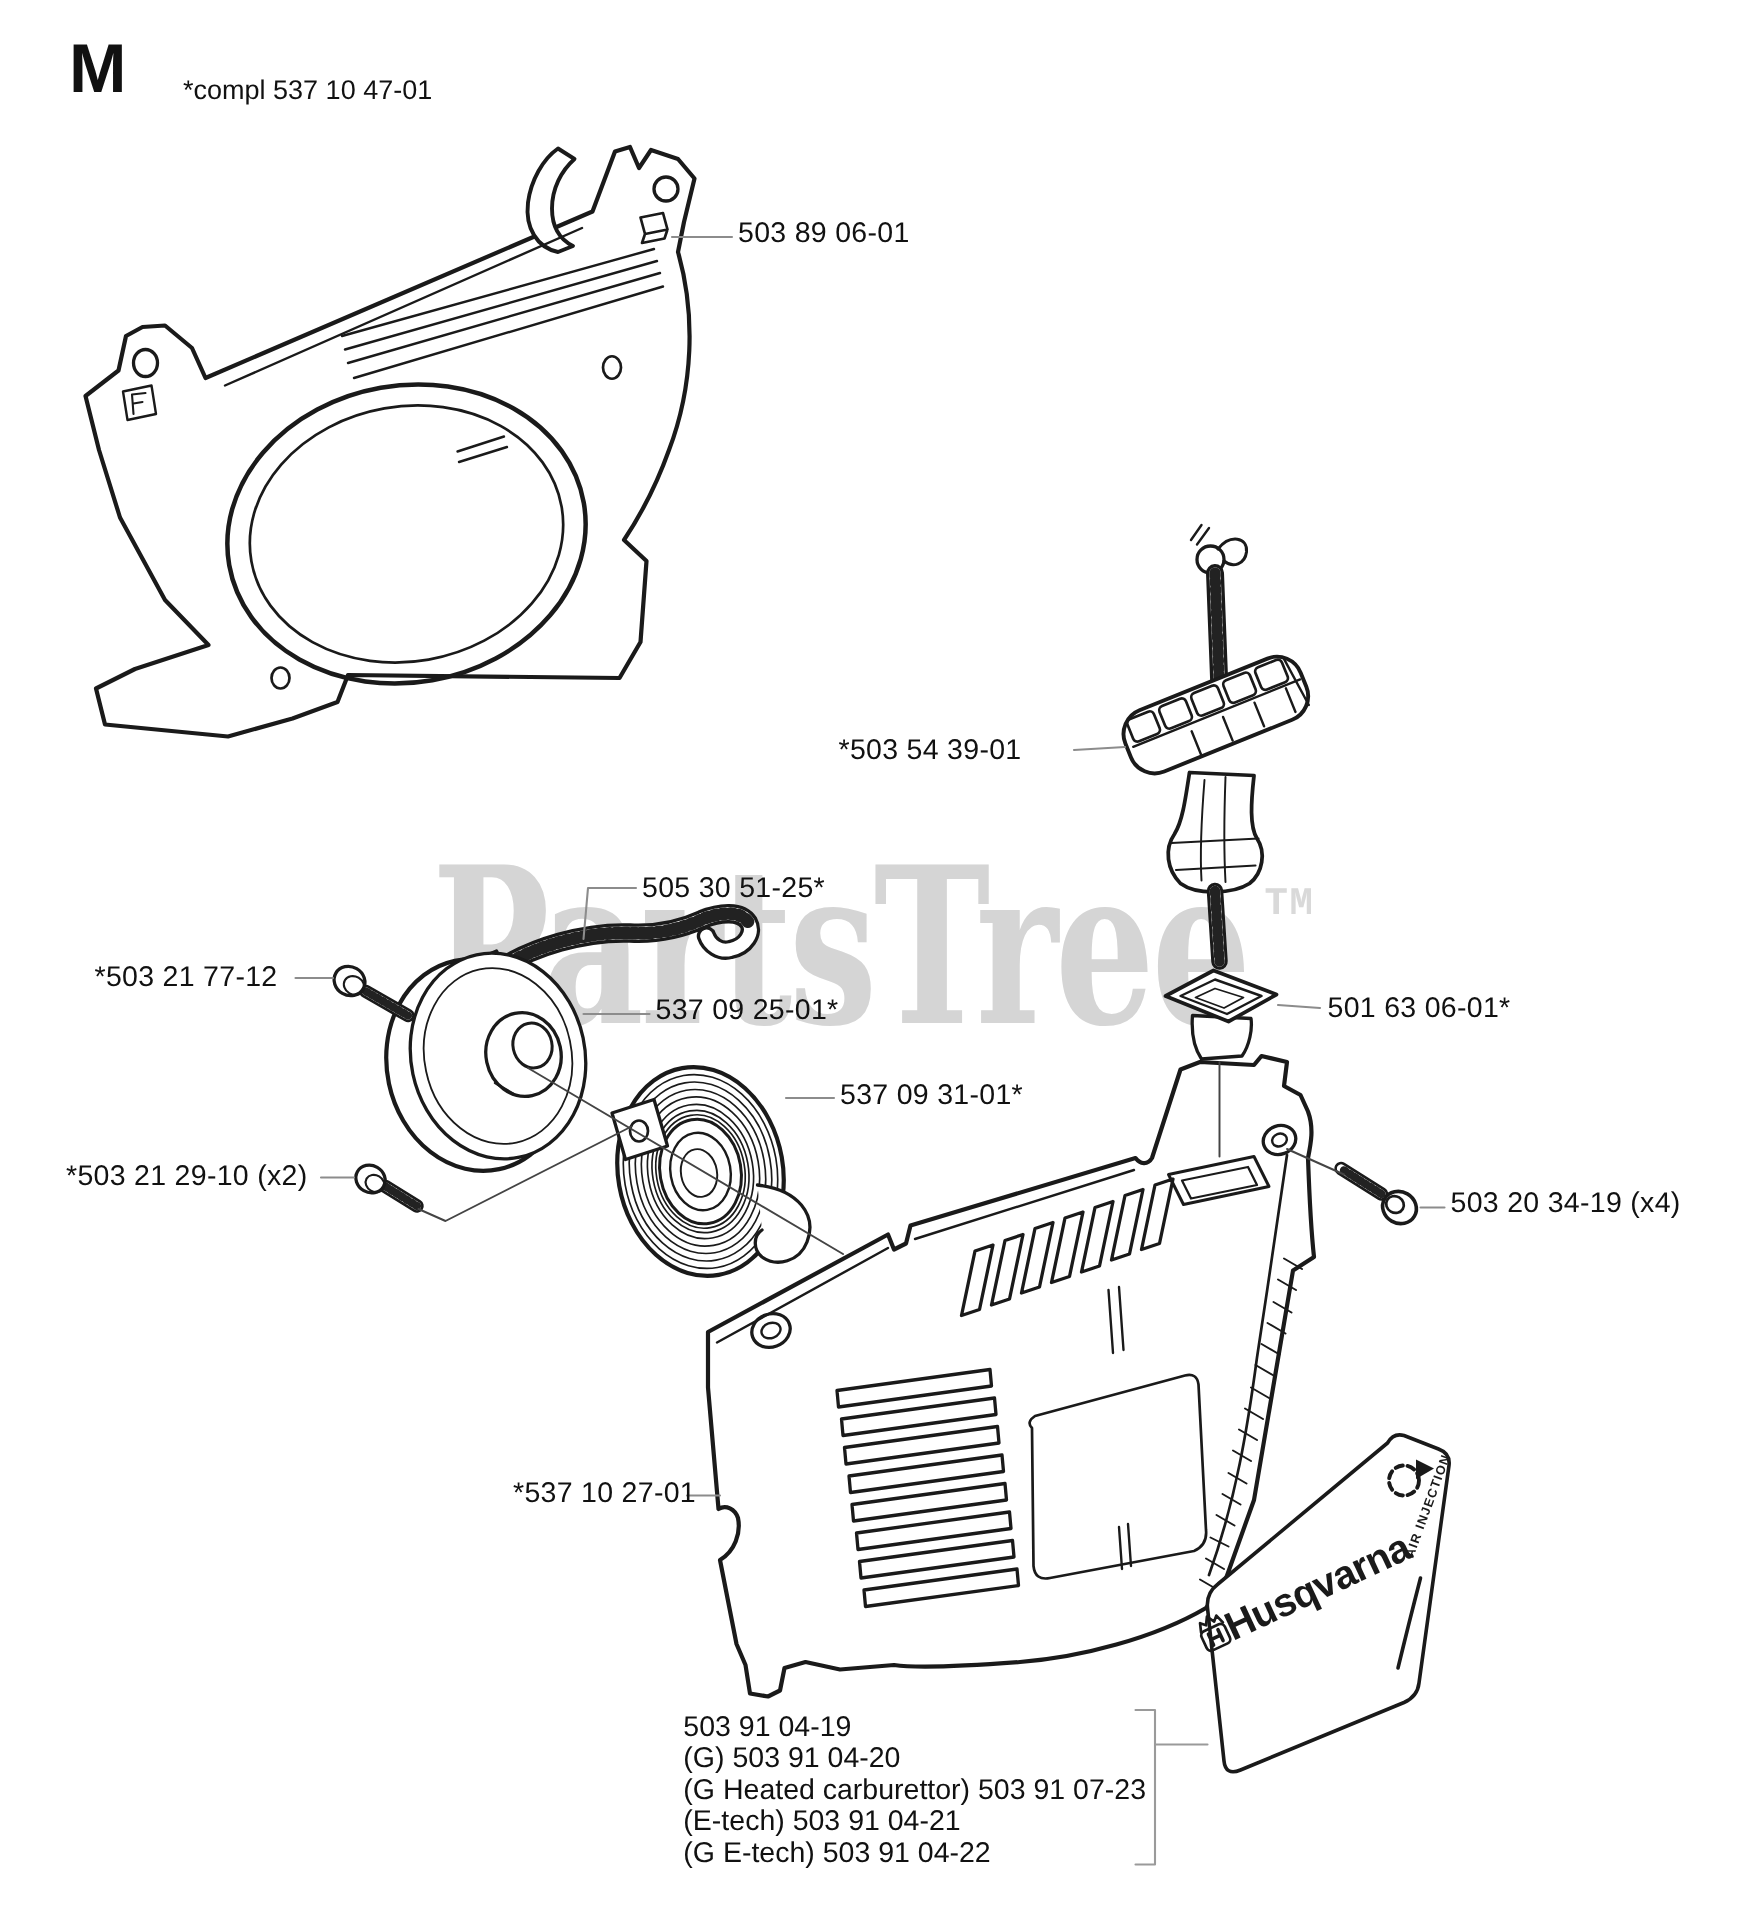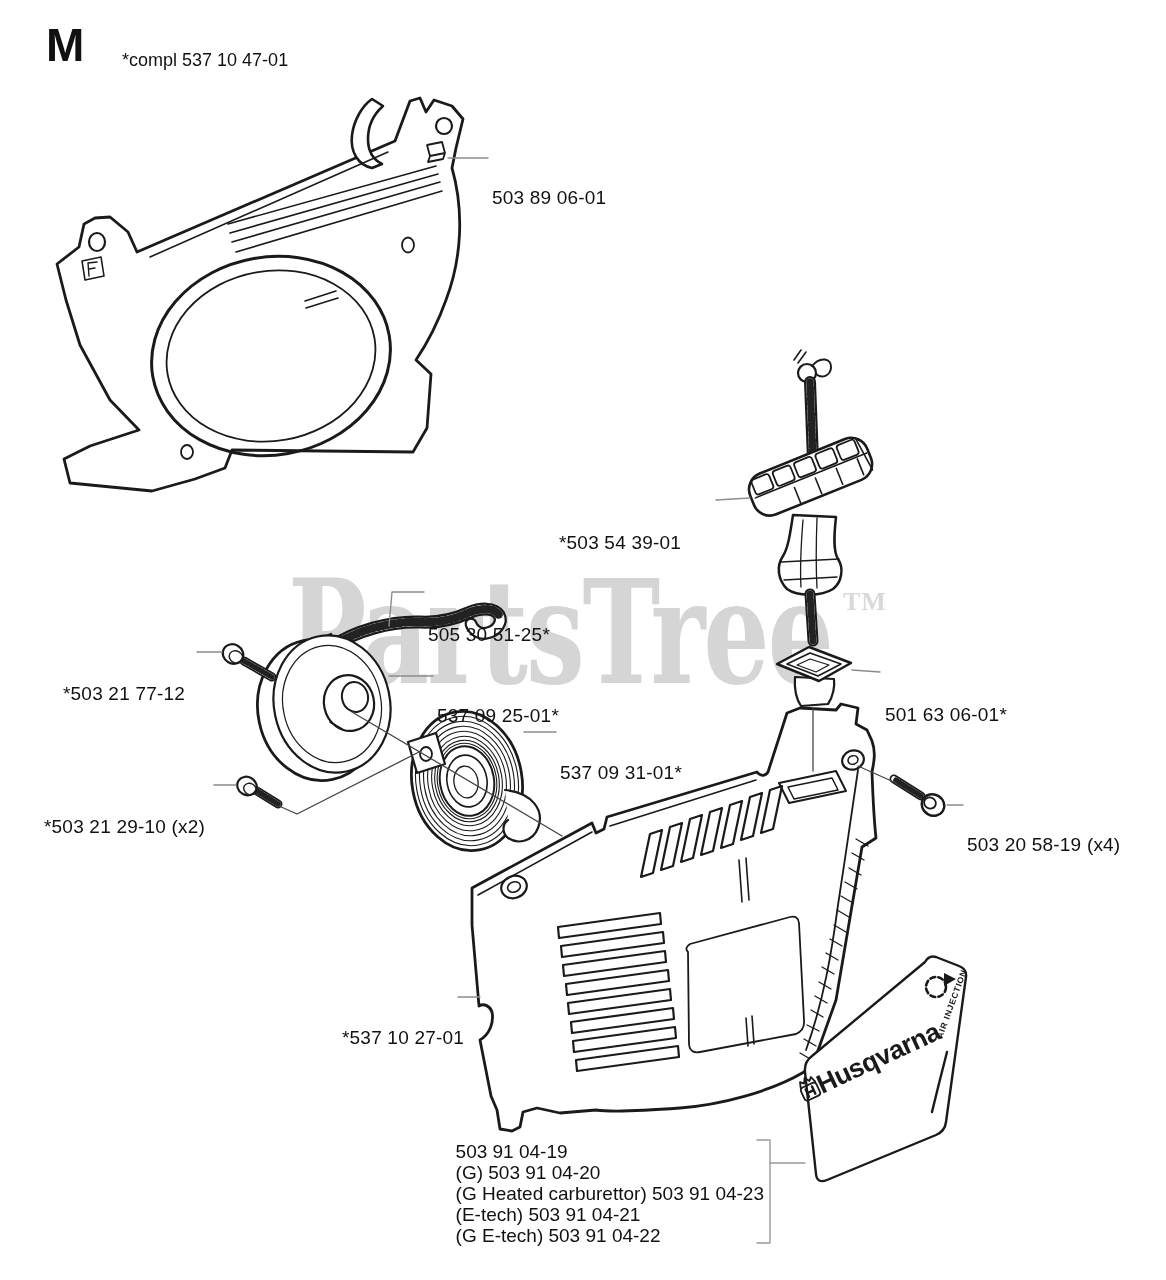--- a/index.html
+++ b/index.html
@@ -1,26 +1,26 @@
 <!DOCTYPE html>
 <html><head>
 <meta charset="utf-8">
 <style>
   html,body{margin:0;padding:0;background:#fff;}
   #page{position:relative;width:1166px;height:1280px;background:#fff;overflow:hidden;
         font-family:"Liberation Sans",sans-serif;color:#111;}
-  .lbl{position:absolute;font-size:19px;white-space:nowrap;color:#111;letter-spacing:.2px;line-height:1.1;margin-top:42px;}
+  .lbl{position:absolute;font-size:19px;white-space:nowrap;color:#111;letter-spacing:.2px;line-height:1.1;}
   .b{font-weight:400;}
   #m-letter{position:absolute;left:46px;top:18px;font-size:46px;font-weight:700;}
   #compl{position:absolute;left:122px;top:50px;font-size:18px;}
   #watermark{position:absolute;left:288px;top:560px;font-family:"DejaVu Serif",serif;
              font-weight:700;font-size:145px;line-height:1;color:#d5d5d5;
              transform:scaleX(.72);transform-origin:left top;letter-spacing:-3px;}
   #watermark-tm{position:absolute;left:843px;top:587px;font-size:26px;font-weight:700;
-                color:#d9d9d9;letter-spacing:1px;font-family:Liberation Serif, serif;}
+                color:#d9d9d9;letter-spacing:1px;font-family:Liberation Mono, monospace;}
   #art{position:absolute;left:0;top:0;z-index:2;}
   .layer-labels{position:absolute;left:0;top:0;width:100%;height:100%;z-index:3;}
   #variant-list{position:absolute;right:402px;top:1141px;text-align:left;
                 font-size:19px;line-height:21px;white-space:nowrap;}
   svg *{vector-effect:none;}
 </style>
 </head>
 <body>
 
 <div id="page">
@@ -237,24 +237,24 @@
     <div id="compl"><span class="b">*compl</span><span> </span><span>537 10 47-01</span></div>
 
     <div class="lbl" style="left:492px;top:146px">503 89 06-01</div>
     <div class="lbl" style="left:559px;top:491px">*503 54 39-01</div>
     <div class="lbl" style="left:428px;top:583px">505 30 51-25*</div>
     <div class="lbl" style="left:63px;top:642px">*503 21 77-12</div>
     <div class="lbl" style="left:437px;top:664px">537 09 25-01*</div>
     <div class="lbl" style="left:560px;top:721px">537 09 31-01*</div>
     <div class="lbl" style="left:885px;top:663px">501 63 06-01*</div>
     <div class="lbl" style="left:44px;top:775px"><span>*503 21 29-10</span><span> </span><span class="b">(x2)</span></div>
-    <div class="lbl" style="left:967px;top:793px"><span>503 20 58-19</span><span> </span><span class="b">(x4)</span></div>
+    <div class="lbl" style="left:967px;top:793px"><span>503 20 34-19</span><span> </span><span class="b">(x4)</span></div>
     <div class="lbl" style="left:342px;top:986px">*537 10 27-01</div>
 
     <div id="variant-list">
       <div><span class="b"></span><span> </span><span>503 91 04-19</span></div>
       <div><span class="b">(G)</span><span> </span><span>503 91 04-20</span></div>
-      <div><span class="b">(G Heated carburettor)</span><span> </span><span>503 91 04-23</span></div>
+      <div><span class="b">(G Heated carburettor)</span><span> </span><span>503 91 07-23</span></div>
       <div><span class="b">(E-tech)</span><span> </span><span>503 91 04-21</span></div>
       <div><span class="b">(G E-tech)</span><span> </span><span>503 91 04-22</span></div>
     </div>
   </div>
 </div>
 
 </body></html>

